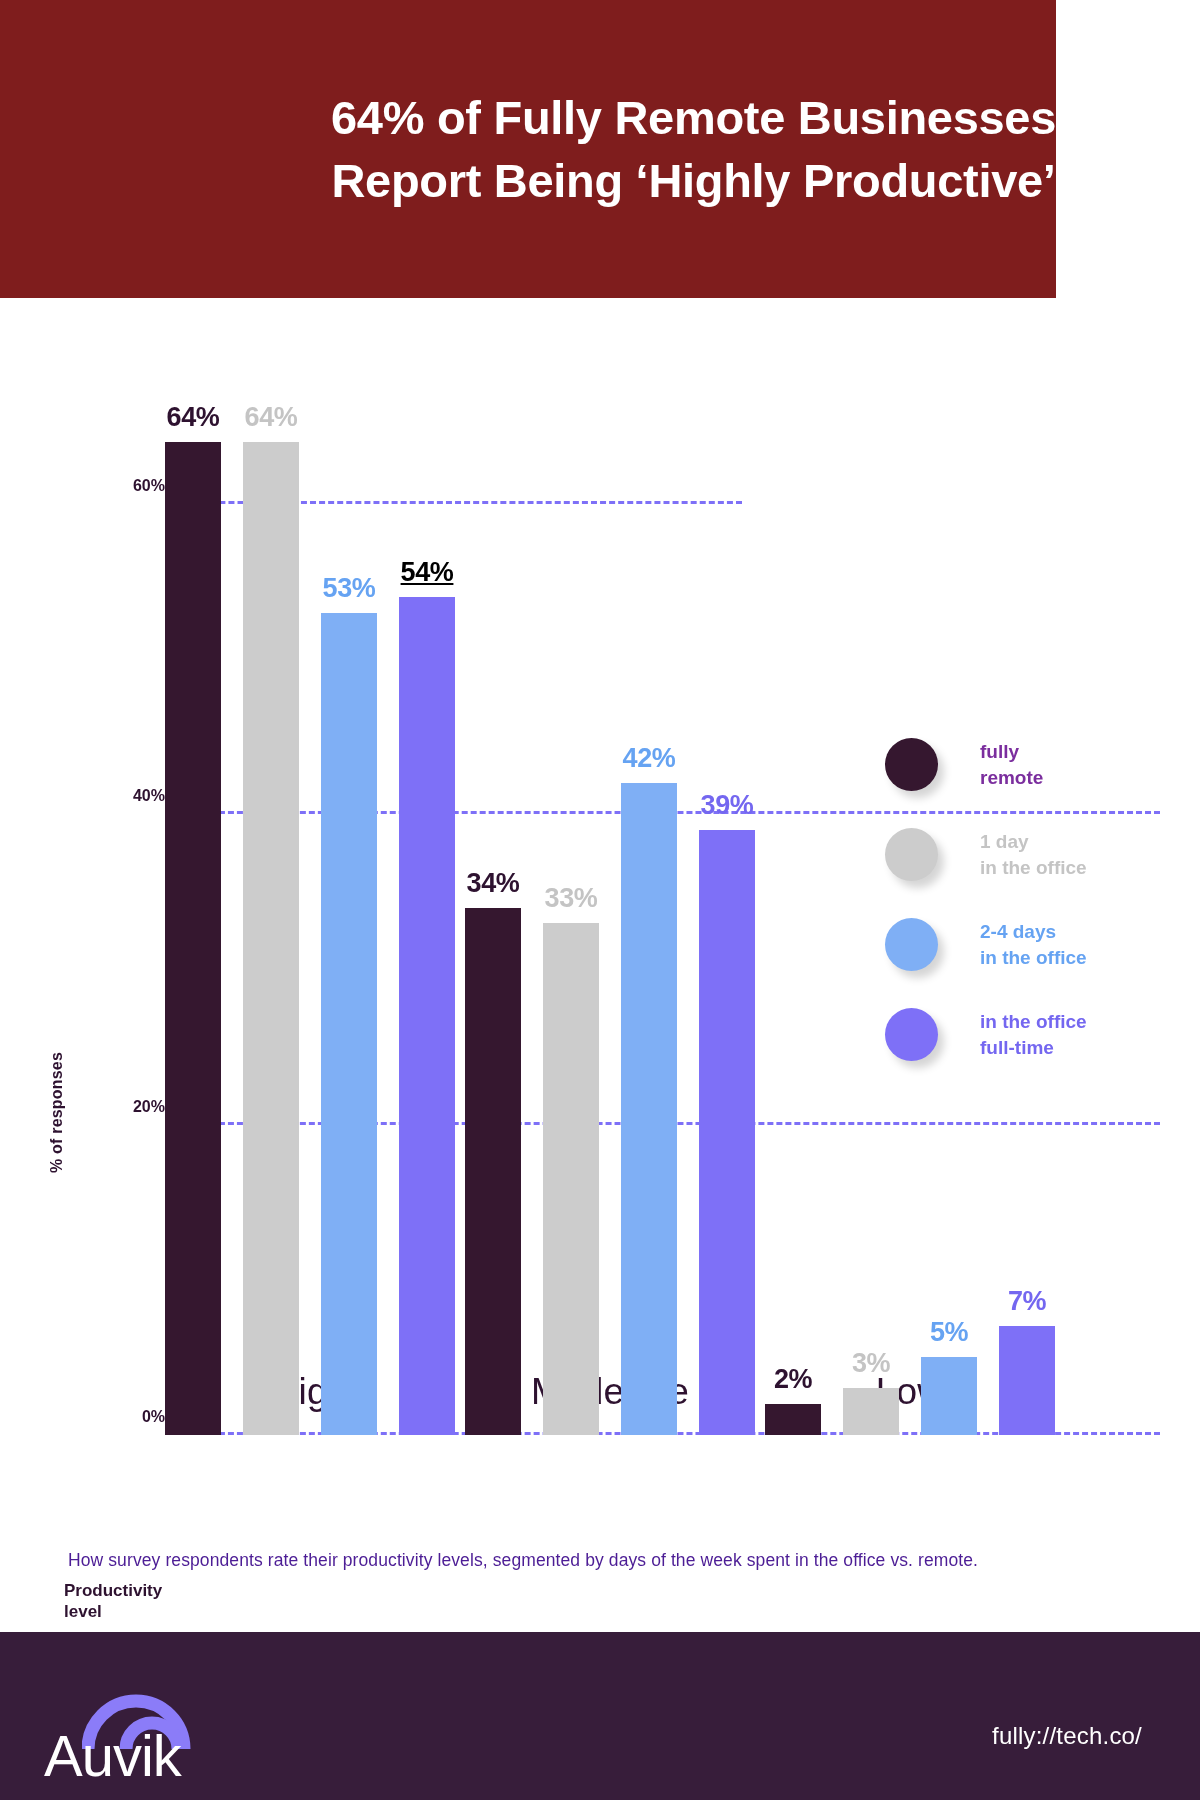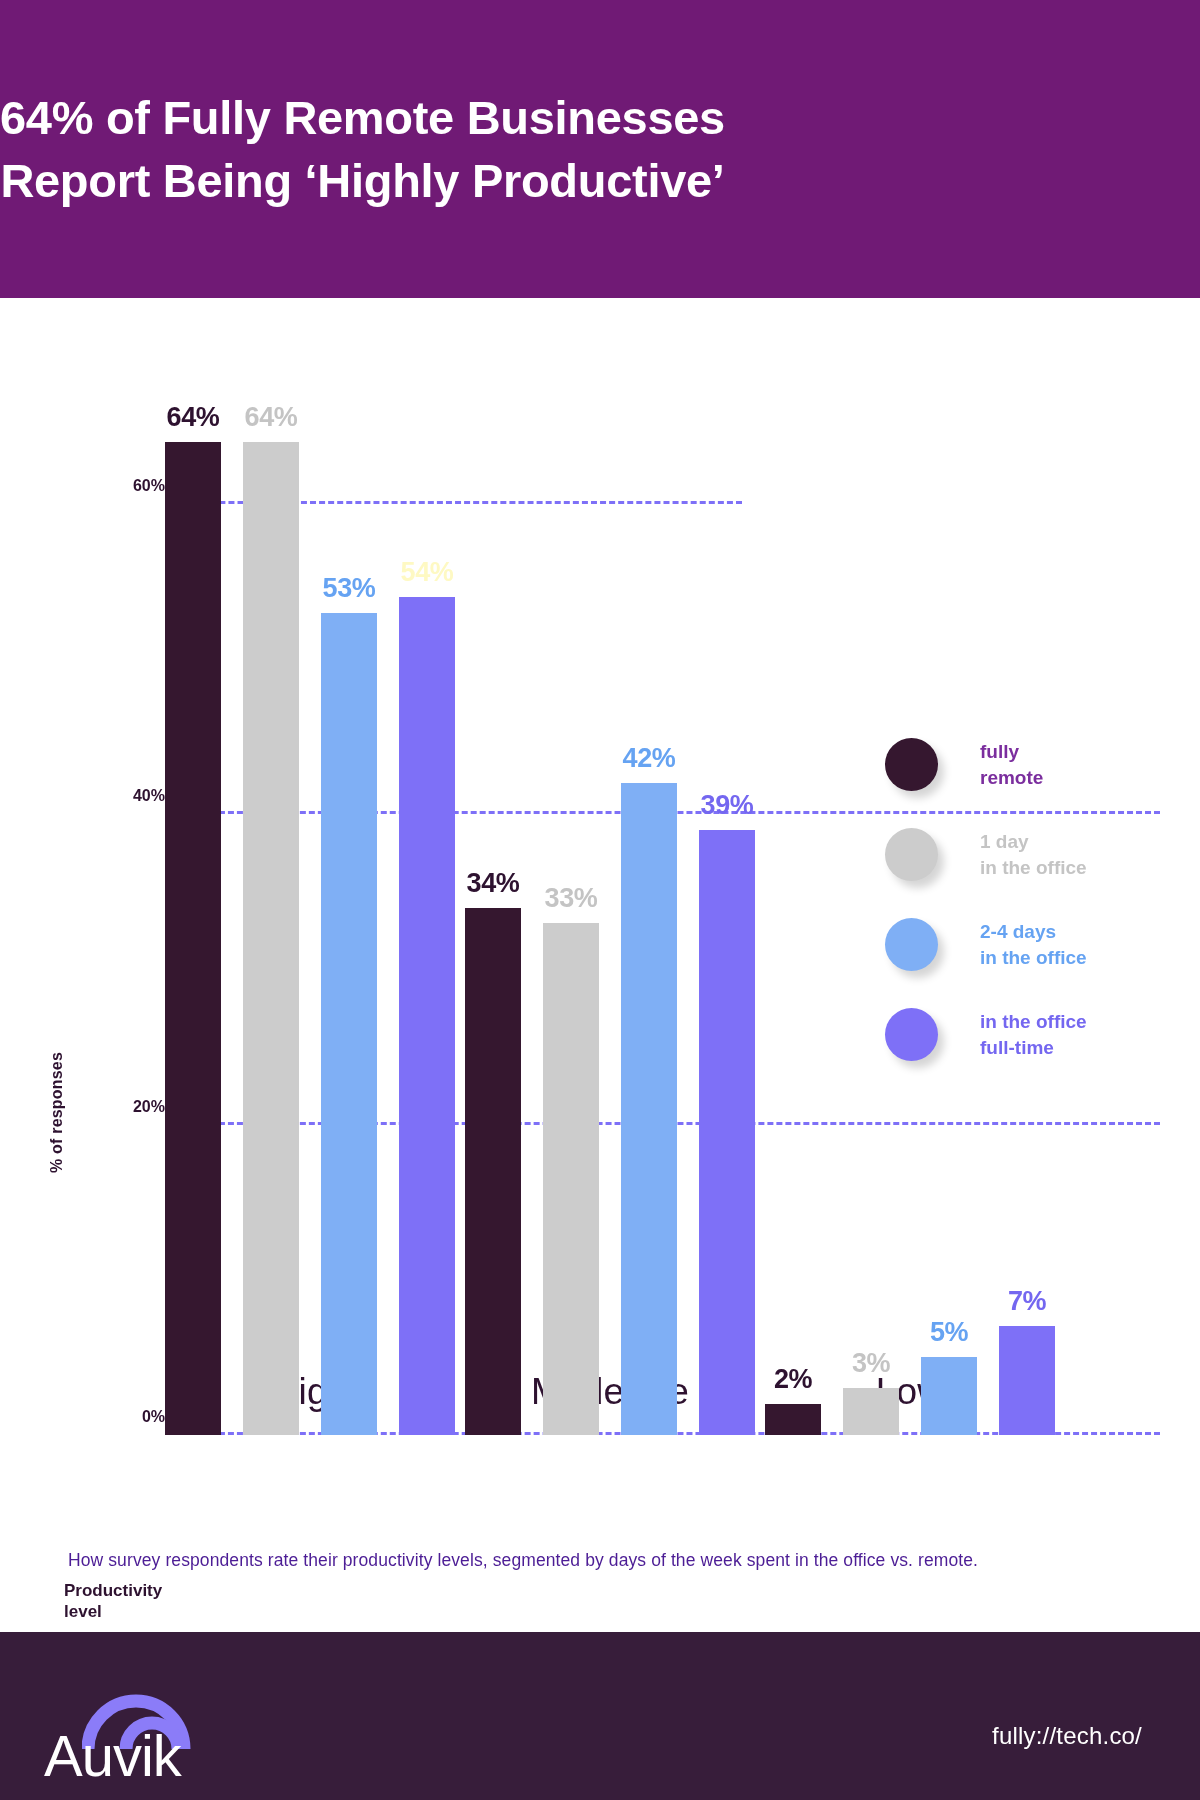--- a/index.html
+++ b/index.html
@@ -7,23 +7,23 @@
   html,body { width:1200px; height:1800px; }
   body {
     font-family:"Liberation Sans", sans-serif;
     background:#ffffff;
     position:relative;
     overflow:hidden;
   }
 
   
   .header {
-    position:absolute; left:0; top:0; width:1200px; height:298px;
-    background:#701a75;
-    display:flex; align-items:flex-start; justify-content:center;
+    position:absolute; left:0; top:0; width:1056px; height:298px;
+    background:#7f1d1d;
+    display:flex; align-items:flex-end; justify-content:center;
     flex-direction:column;
   }
   .header h1 {
     color:#ffffff;
     font-size:47px;
     font-weight:700;
     line-height:1.35;
     text-align:center;
     letter-spacing:-0.3px;
     max-width:1000px;
@@ -210,21 +210,21 @@
             <div class="bar-label" style="color: rgb(196, 196, 196);">64%</div>
           </div>
         </div>
         <div class="bar-slot">
           <div class="bar" style="height: 822.279px; background: rgb(127, 175, 245);">
             <div class="bar-label" style="color: rgb(102, 163, 242);">53%</div>
           </div>
         </div>
         <div class="bar-slot">
           <div class="bar" style="height: 837.794px; background: rgb(126, 112, 247);">
-            <div class="bar-label" style="color: #fef9c3;">54%</div>
+            <div class="bar-label" style="color: #000000; text-decoration: underline;">54%</div>
           </div>
         </div>
       </div>
       <div class="group" style="left: 300px;">
         <div class="bar-slot">
           <div class="bar" style="height: 527.5px; background: rgb(53, 23, 47);">
             <div class="bar-label" style="color: rgb(46, 18, 48);">34%</div>
           </div>
         </div>
         <div class="bar-slot">

